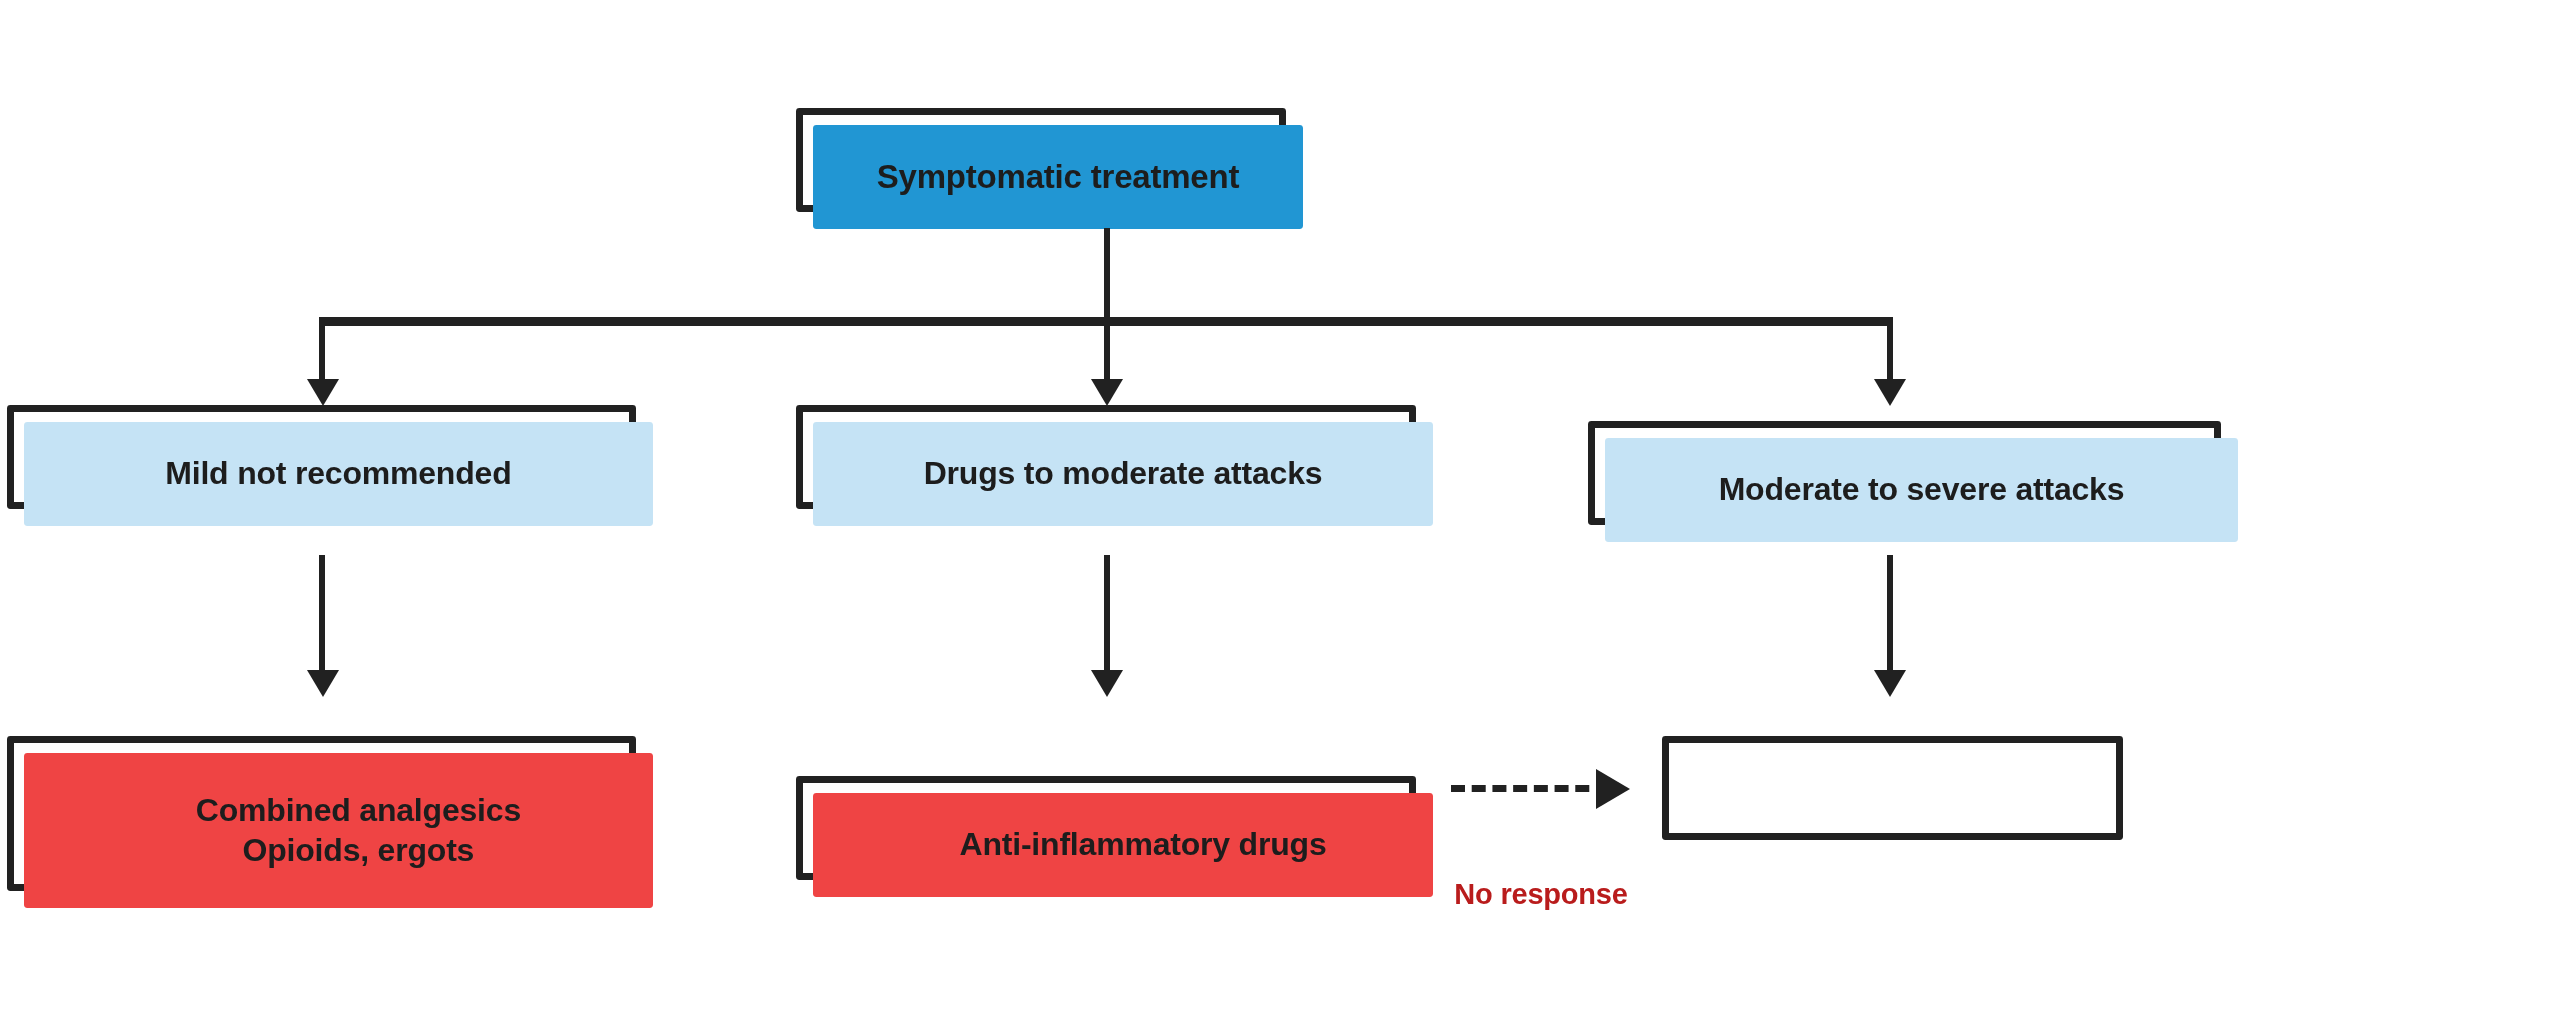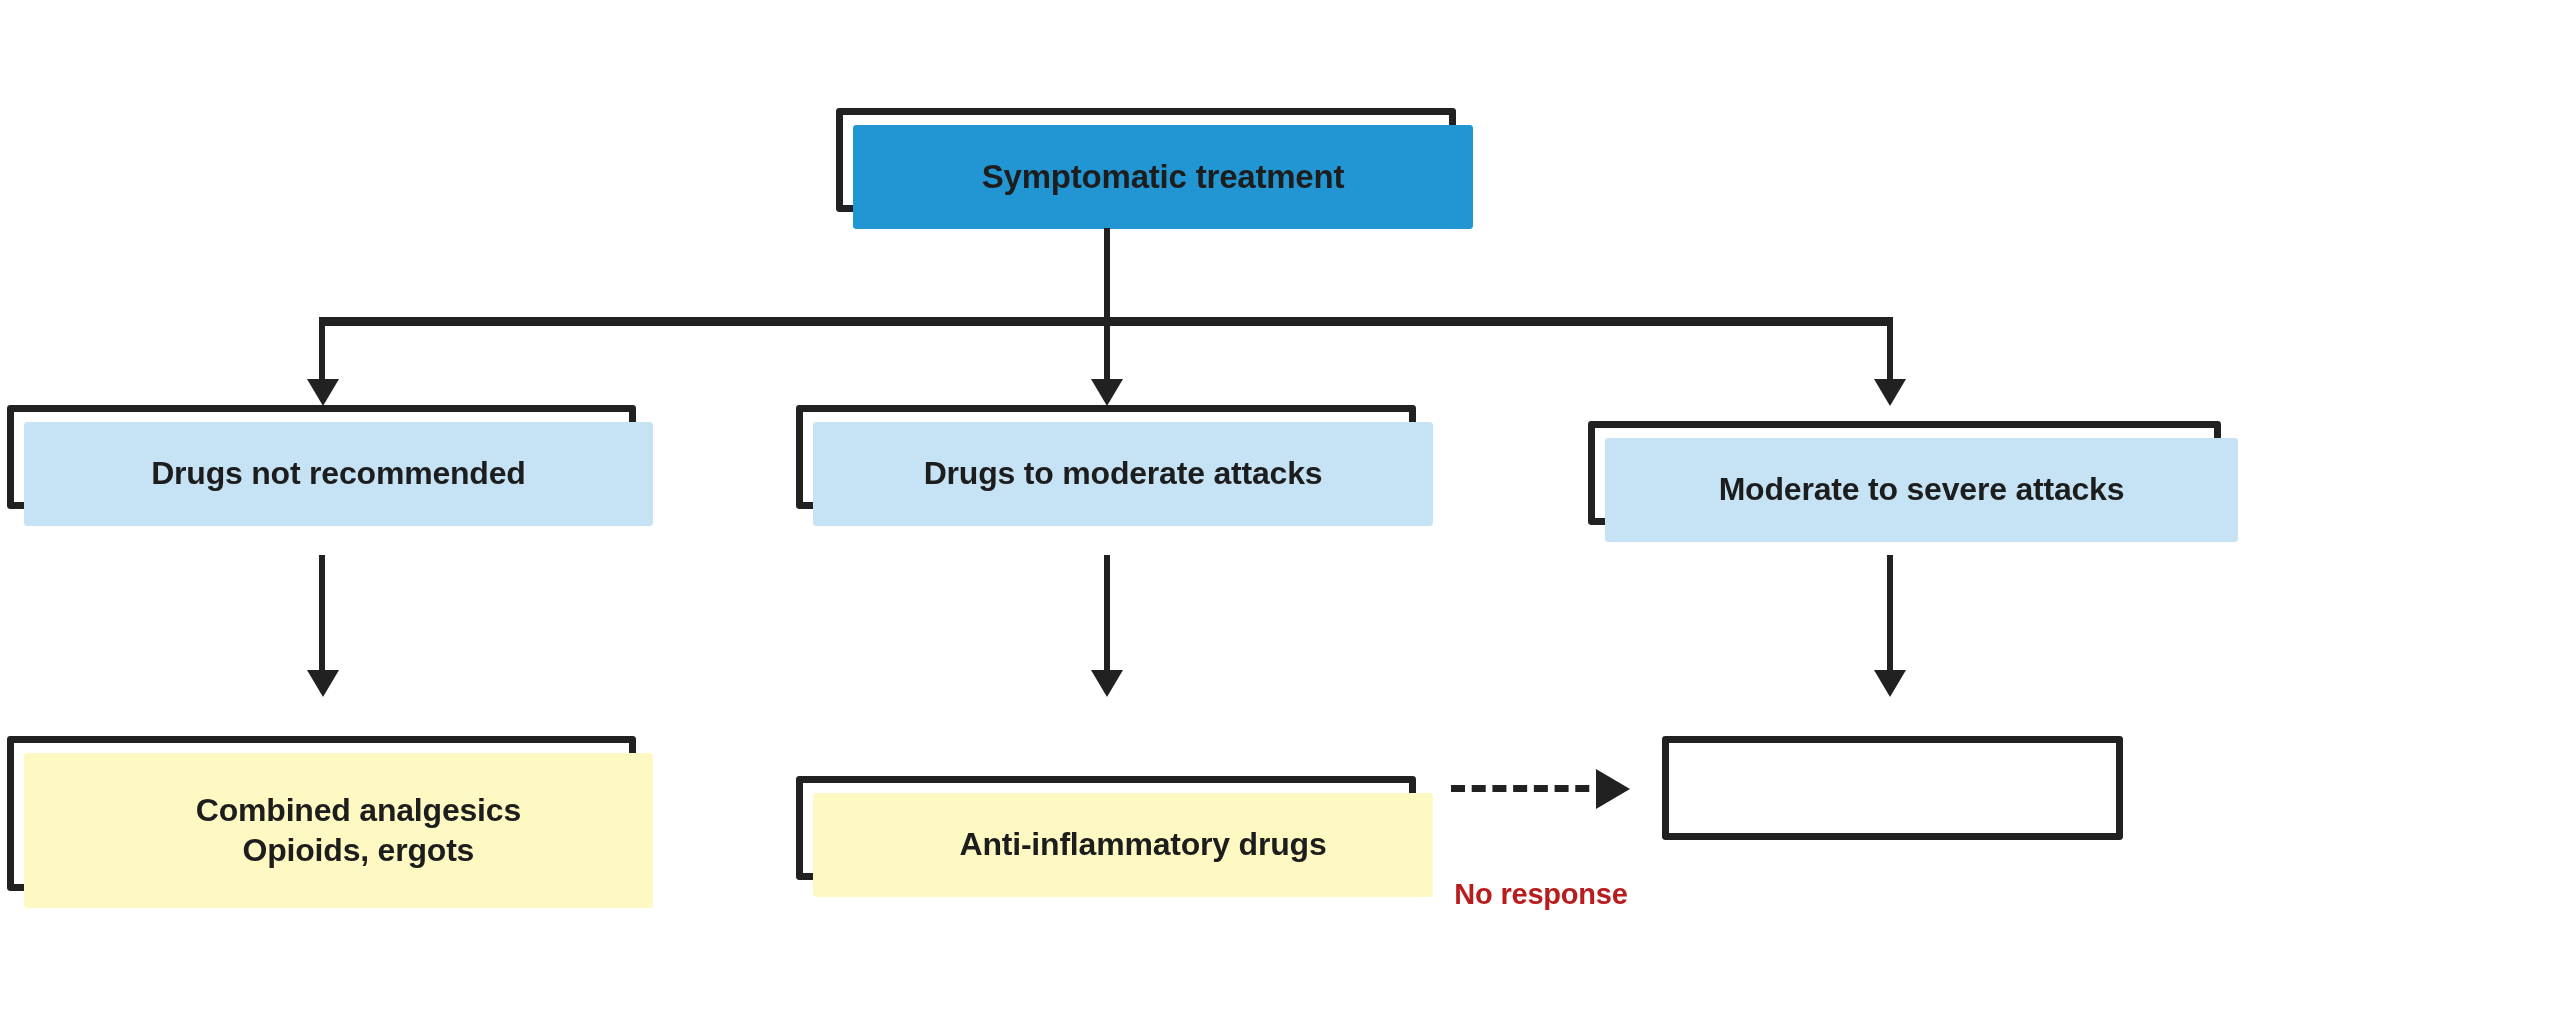--- a/index.html
+++ b/index.html
@@ -53,24 +53,24 @@
     text-align: center;
     color: #1d1d1d;
     font-weight: bold;
     letter-spacing: -0.2px;
     line-height: 1.22;
     white-space: pre-line;
   }
 
   .fill-blue   { background: #2196d3; }
   .fill-ltblue { background: #c5e3f5; }
-  .fill-green  { background: #fef9c3; padding-left: 40px; }
-
-  
-  #node-root      { left: 836px;  top: 108px; width: 637px;  height: 121px; }
+  .fill-green  { background: #ef4444; padding-left: 40px; }
+
+  
+  #node-root      { left: 796px;  top: 108px; width: 507px;  height: 121px; }
   #node-root .label { font-size: 33px; }
 
   #node-notrec    { left: 6.9px;    top: 405px; width: 646px;  height: 121px; }
   #node-mild      { left: 796px;  top: 405px; width: 637px;  height: 121px; }
   #node-severe    { left: 1588px; top: 421px; width: 650px;  height: 121px; }
   #node-notrec .label,
   #node-mild .label,
   #node-severe .label { font-size: 32px; }
 
   #node-combined  { left: 6.9px;    top: 736px; width: 646px;  height: 172px; }
@@ -179,21 +179,21 @@
 
   <div class="vline conn" id="leg-mid"></div>
   <div class="arrowhead conn" id="head-mid"></div>
 
   <div class="vline conn" id="leg-right"></div>
   <div class="arrowhead conn" id="head-right"></div>
 
   <div class="node" id="node-notrec">
     <div class="outline"></div>
     <div class="fill fill-ltblue">
-      <span class="label">Drugs not recommended</span>
+      <span class="label">Mild not recommended</span>
     </div>
   </div>
 
   <div class="node" id="node-mild">
     <div class="outline"></div>
     <div class="fill fill-ltblue">
       <span class="label">Drugs to moderate attacks</span>
     </div>
   </div>
 

